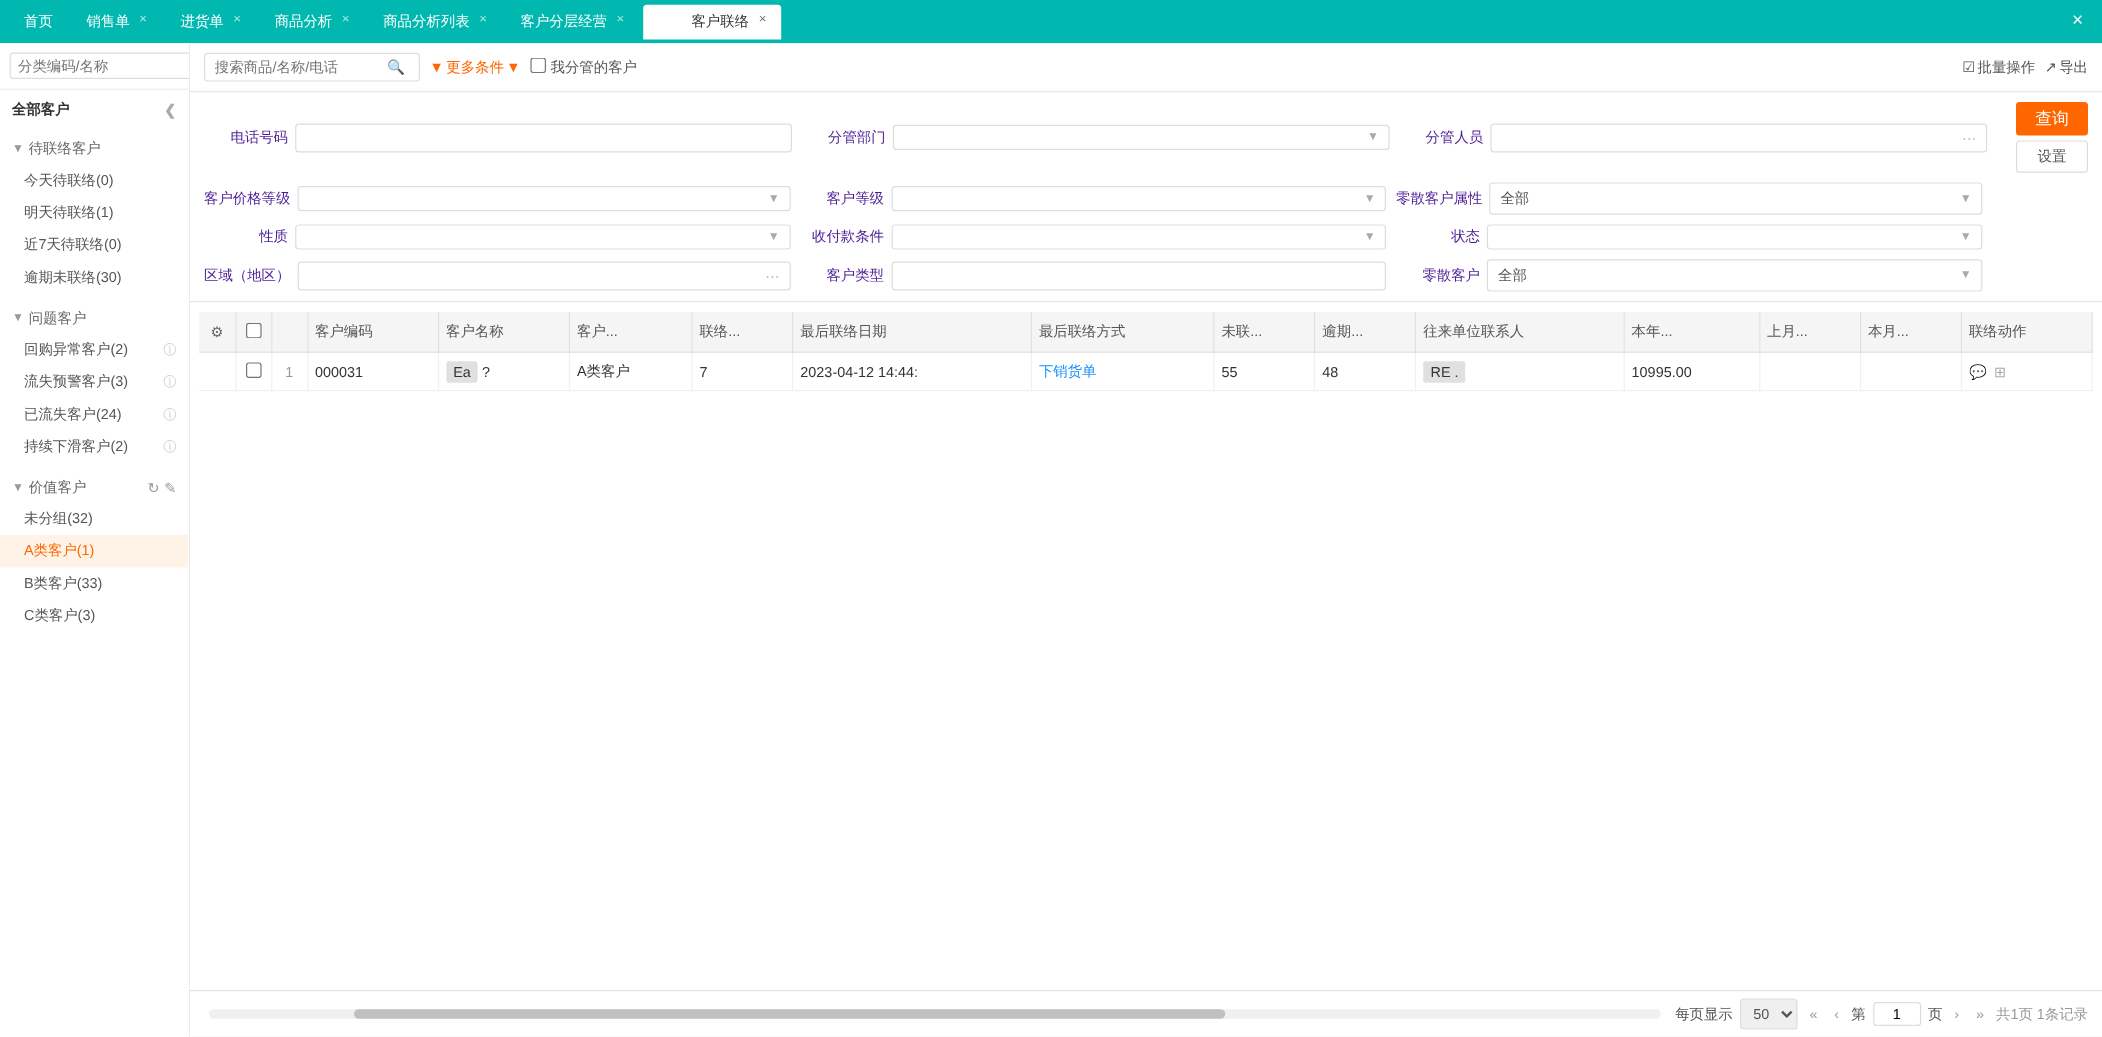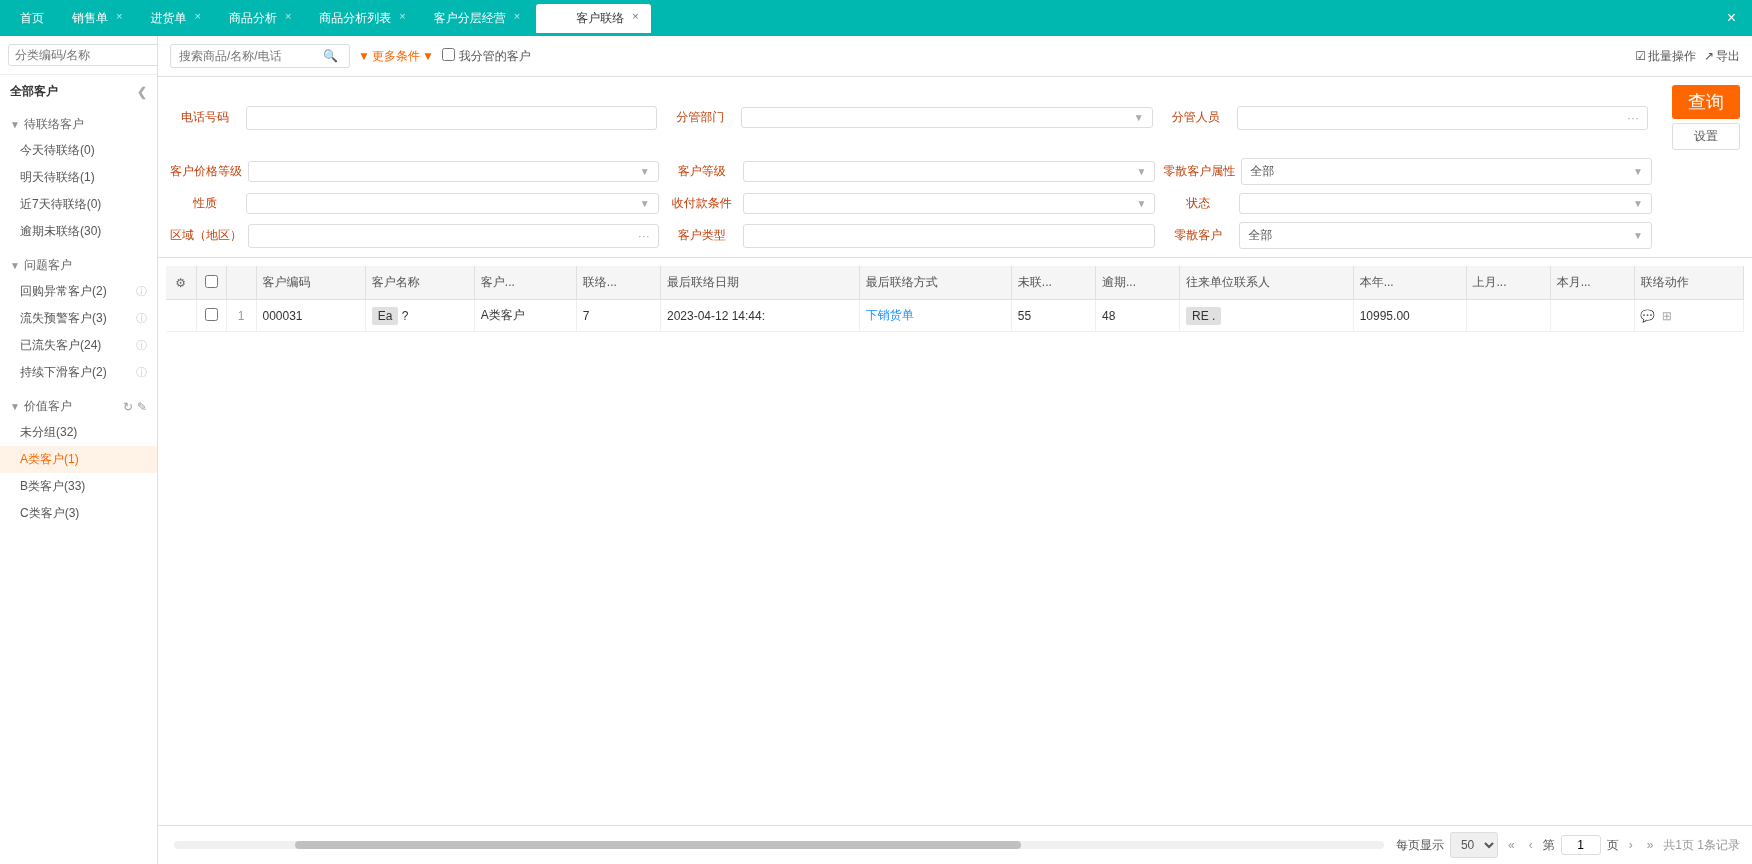--- a/index.html
+++ b/index.html
@@ -79,32 +79,32 @@
     
     .advanced-filter {
       background: white; border-bottom: 1px solid #e0e0e0;
       padding: 8px 12px;
     }
     .filter-row { display: flex; align-items: center; margin-bottom: 8px; gap: 8px; }
     .filter-row:last-child { margin-bottom: 0; }
     .filter-field {
       display: flex; align-items: center; flex: 1; gap: 6px;
     }
-    .filter-label { color: #c2410c; white-space: nowrap; min-width: 70px; text-align: center; }
+    .filter-label { color: #4c1d95; white-space: nowrap; min-width: 70px; text-align: right; }
     .filter-input {
       flex: 1; border: 1px solid #ddd; border-radius: 3px; padding: 4px 8px;
       display: flex; align-items: center; justify-content: space-between; cursor: pointer;
       color: #555; background: white;
     }
     .filter-input .dropdown-arrow { color: #aaa; font-size: 10px; }
     .filter-input .dots { color: #aaa; }
     .filter-buttons { display: flex; flex-direction: column; gap: 4px; padding-left: 8px; }
     .btn-query {
       background: #ff6600; color: white; border: none; border-radius: 3px;
-      padding: 5px 16px; cursor: pointer; font-size: 18px;
+      padding: 5px 16px; cursor: pointer; font-size: 14px;
     }
     .btn-settings {
       background: white; color: #555; border: 1px solid #ddd; border-radius: 3px;
       padding: 4px 14px; cursor: pointer; font-size: 12px;
     }
 
     
     .table-area { flex: 1; overflow: auto; background: white; padding: 8px; }
     table { width: 100%; border-collapse: collapse; }
     thead tr { background: #f5f5f5; }

